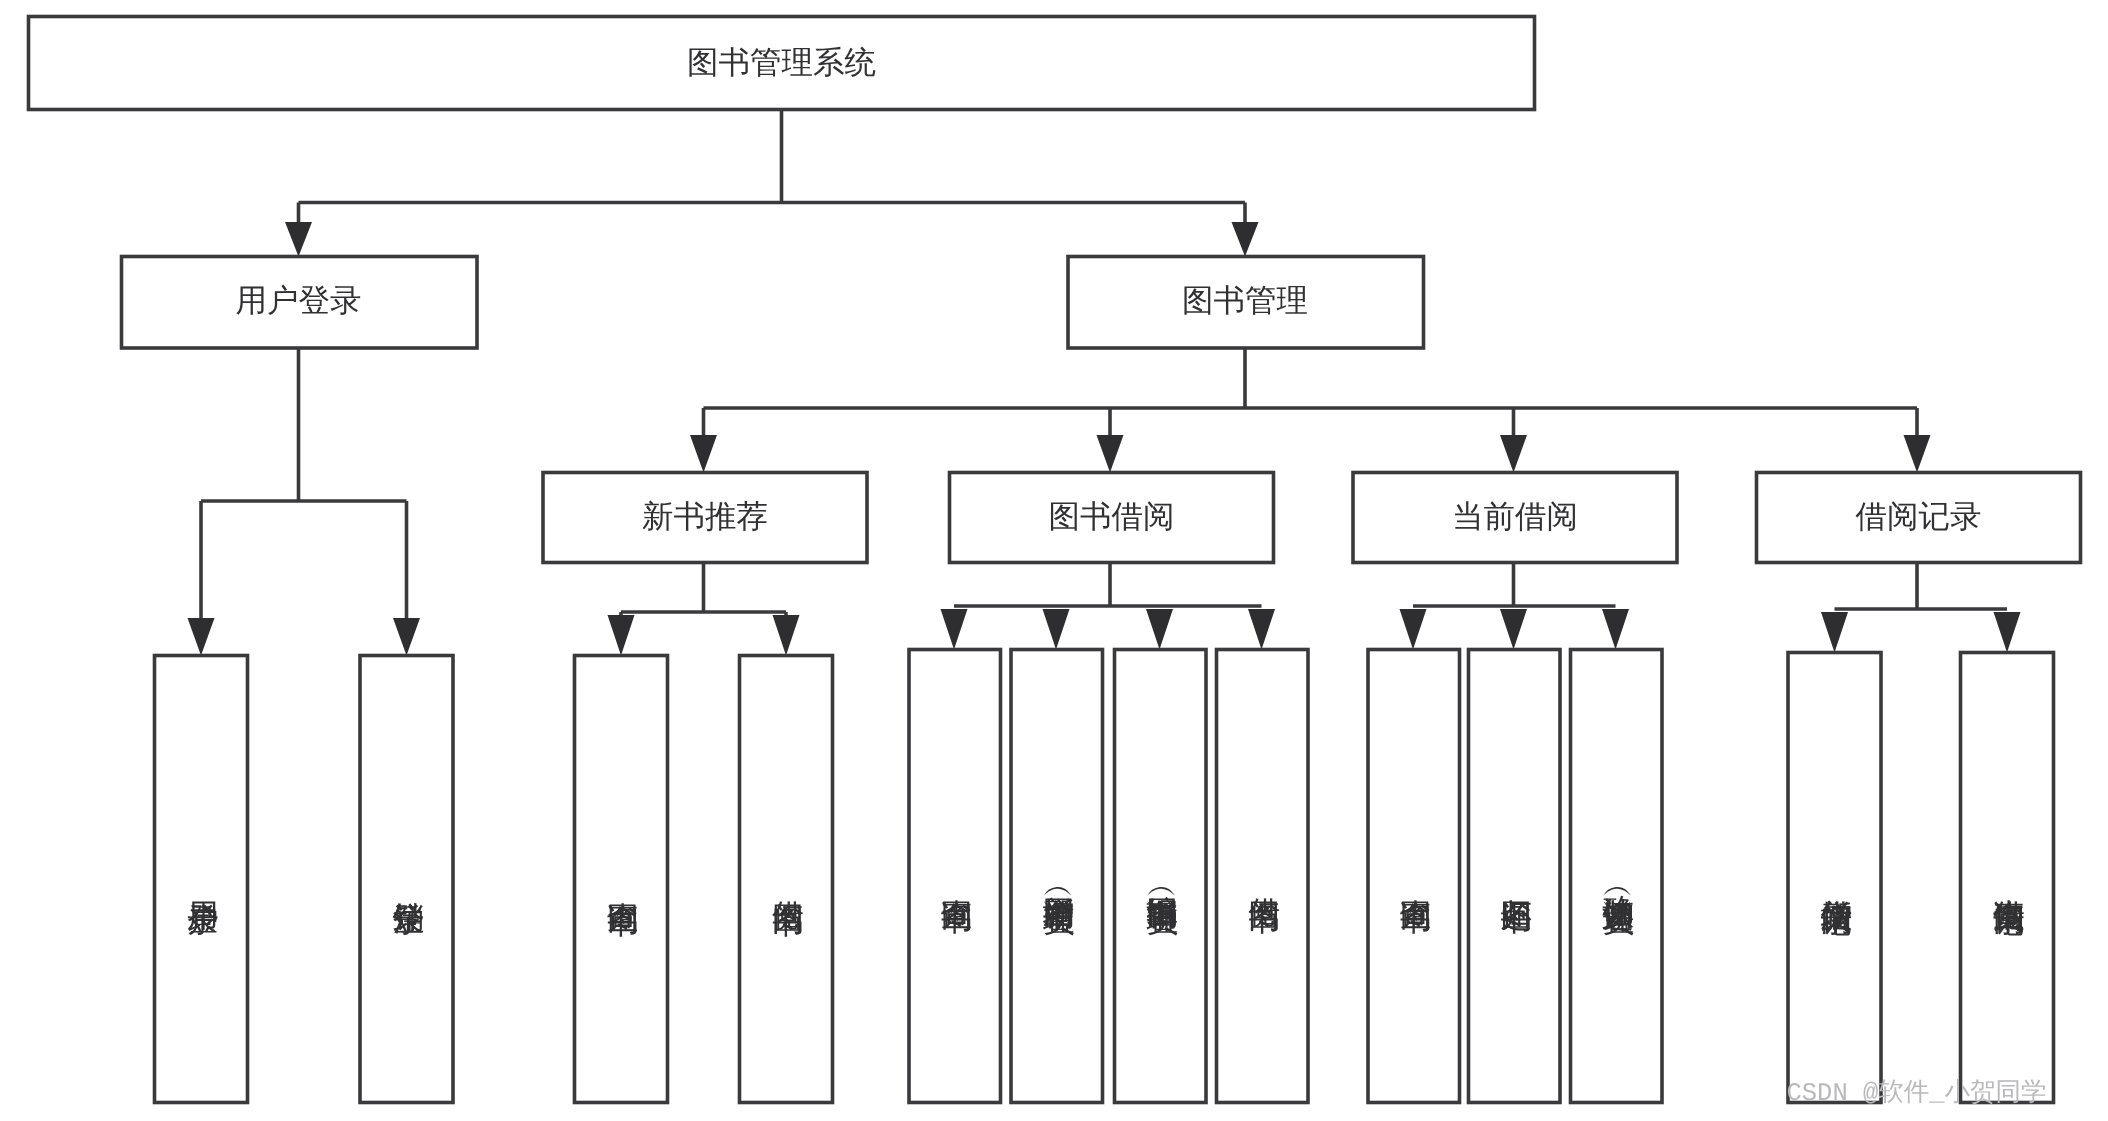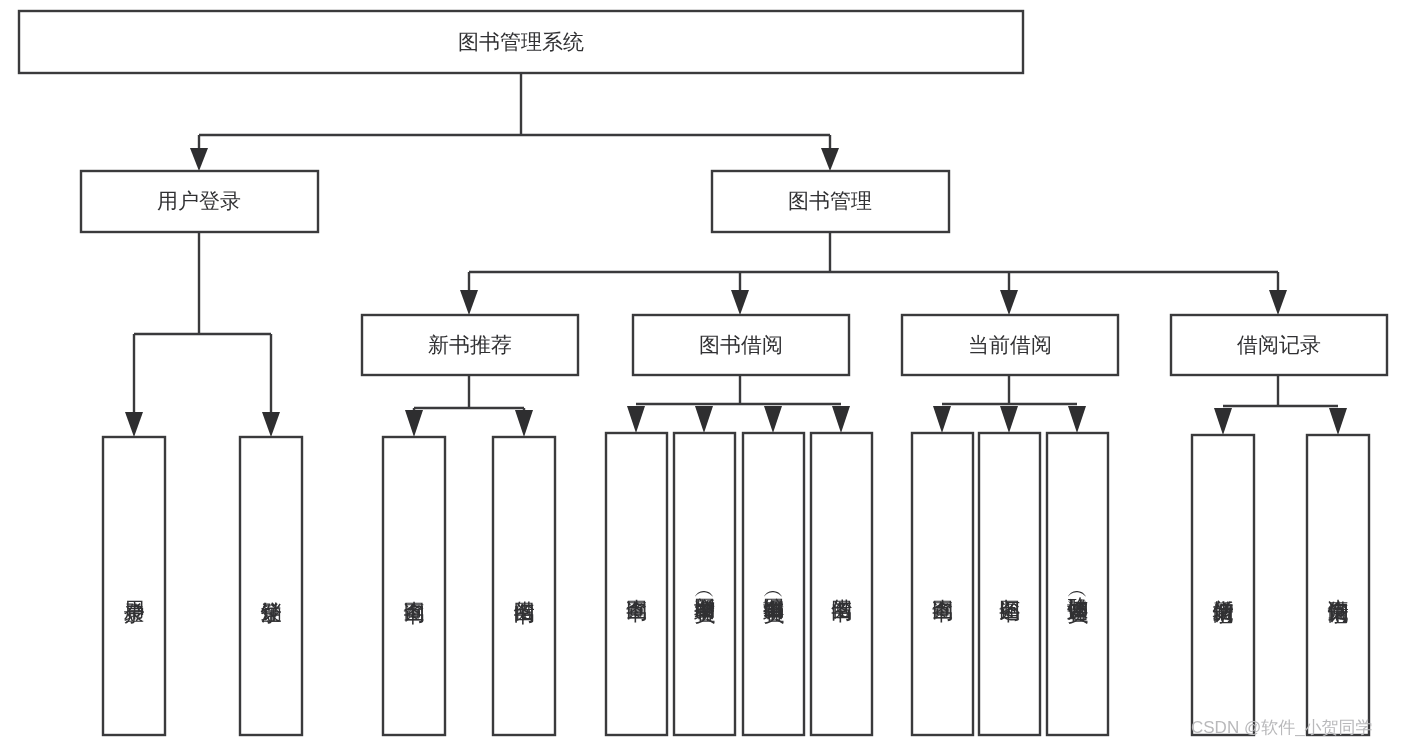--- a/index.html
+++ b/index.html
@@ -59,21 +59,21 @@
     letter-spacing: 1px;
     display: flex;
     align-items: center;
     justify-content: center;
     white-space: nowrap;
     user-select: none;
     pointer-events: none;
   }
   .watermark {
     position: absolute;
-    font-family: Liberation Sans, sans-serif;
+    font-family: Liberation Mono, monospace;
     font-size: 17px;
     color: #b9b9bb;
     white-space: nowrap;
     user-select: none;
   }
 </style>
 </head>
 <body>
 
 <div id="diagram-root">

